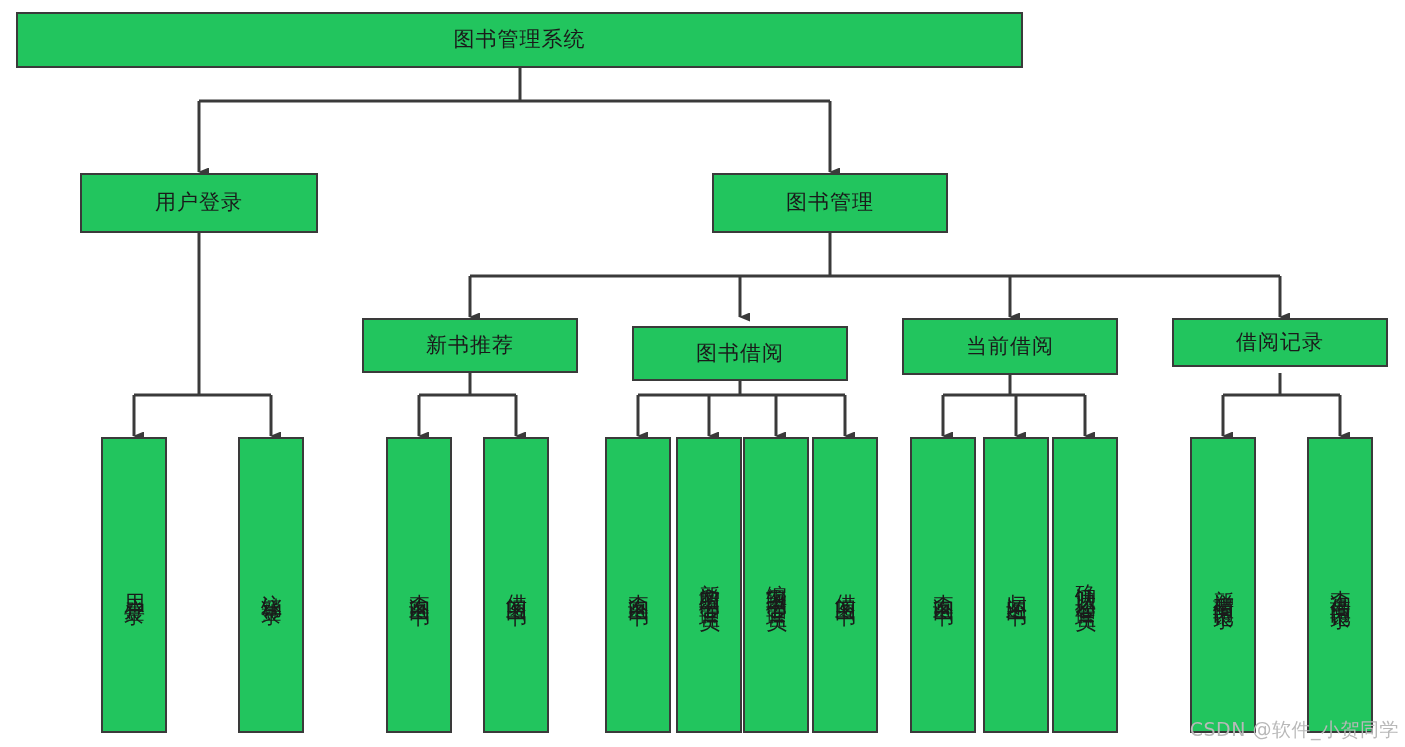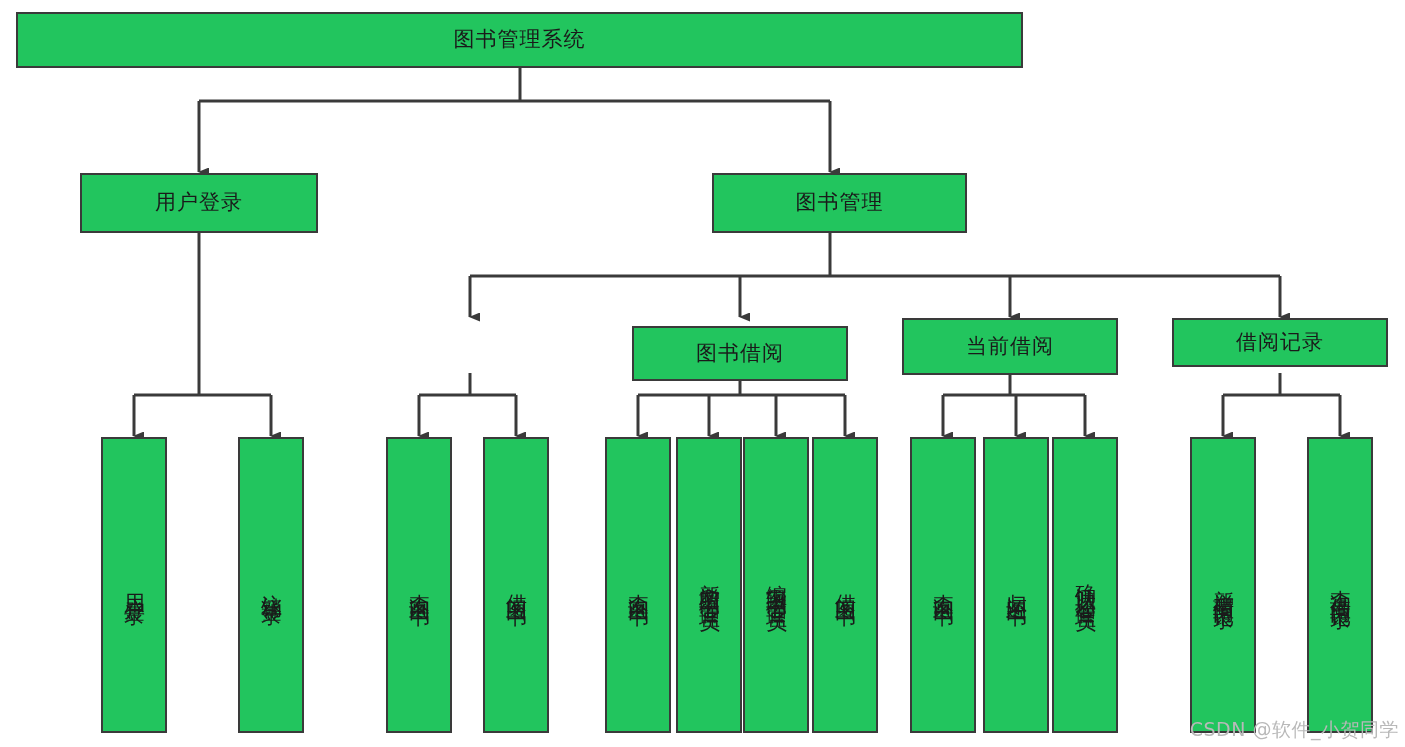--- a/index.html
+++ b/index.html
@@ -110,24 +110,27 @@
       </g>
   </svg>
 
   <div class="node node-h" style="left: 16px; top: 12px; width: 1007px; height: 56px;">
     <span>图书管理系统</span>
   </div>
 
   <div class="node node-h" style="left: 80px; top: 173px; width: 238px; height: 60px;">
     <span>用户登录</span>
   </div>
-  <div class="node node-h" style="left: 712px; top: 173px; width: 255px; height: 60px;">
+  <div class="node node-h" style="left: 712px; top: 173px; width: 236px; height: 60px;">
     <span>图书管理</span>
   </div>
 
+  <div class="node node-h" style="left: 362px; top: 318px; width: 216px; height: 55px;">
+    <span>新书推荐</span>
+  </div>
   <div class="node node-h" style="left: 632px; top: 326px; width: 216px; height: 55px;">
     <span>图书借阅</span>
   </div>
   <div class="node node-h" style="left: 902px; top: 318px; width: 216px; height: 57px;">
     <span>当前借阅</span>
   </div>
   <div class="node node-h" style="left: 1172px; top: 318px; width: 216px; height: 49px;">
     <span>借阅记录</span>
   </div>
 

